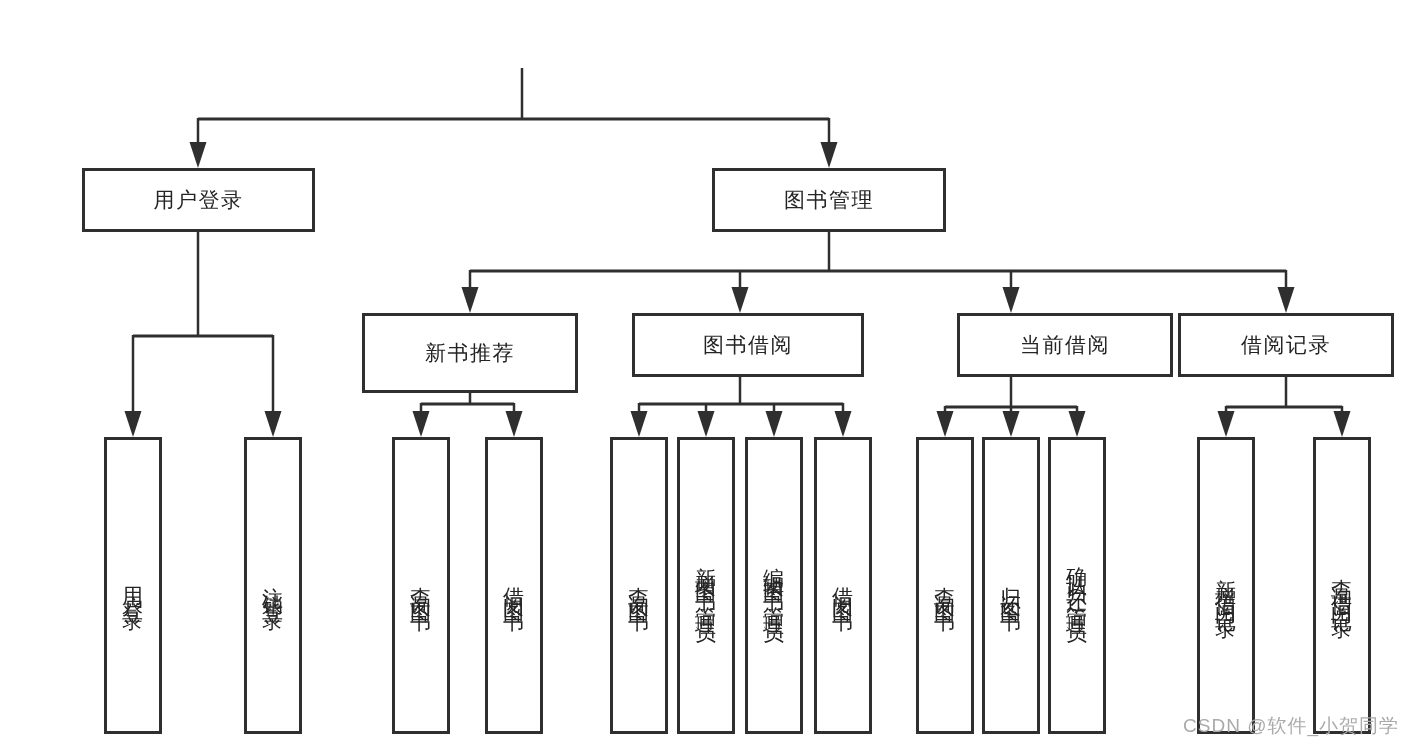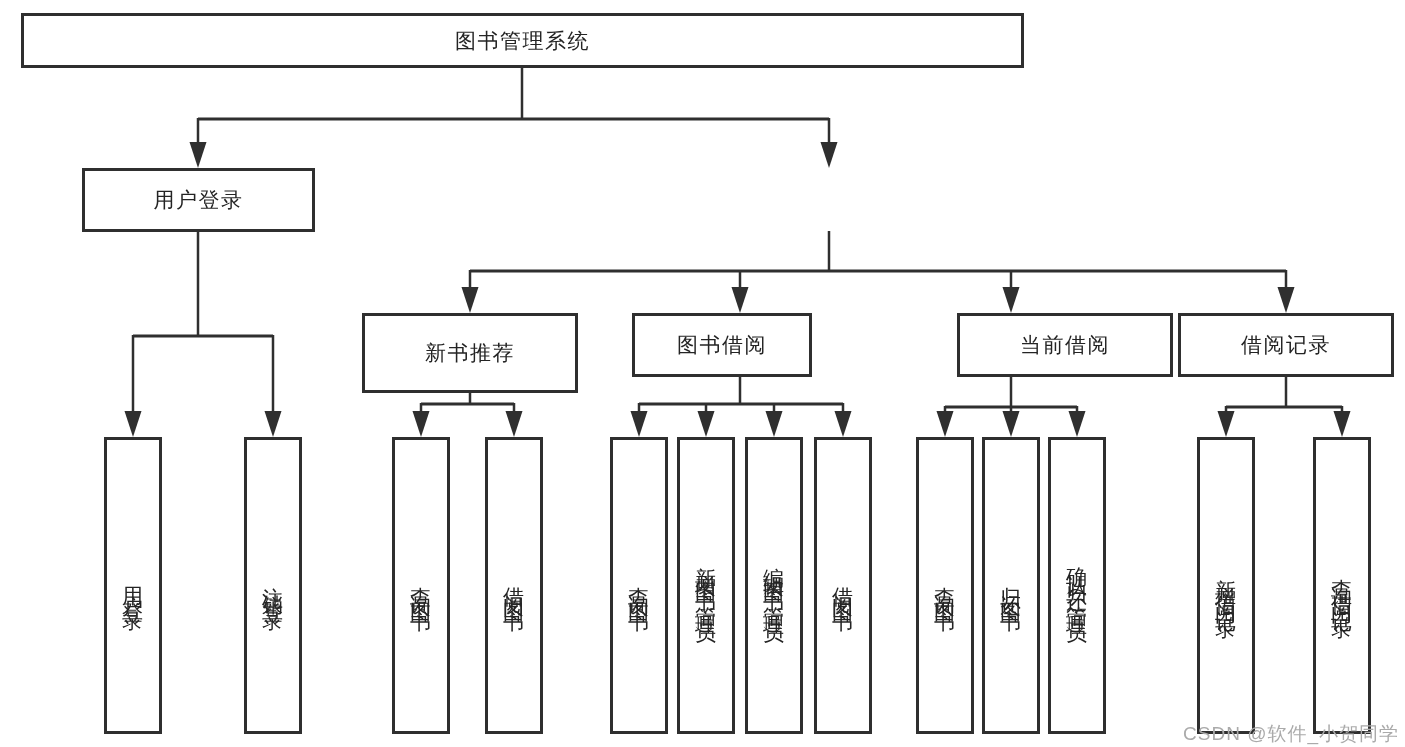--- a/index.html
+++ b/index.html
@@ -30,21 +30,21 @@
   .vnode {
     writing-mode: vertical-rl;
     text-orientation: mixed;
     font-size: 21px;
     letter-spacing: 8px;
     line-height: 1;
   }
   .watermark {
     position: absolute;
     right: 6px;
-    bottom: 0;
+    bottom: 8px;
     font-size: 19px;
     color: #aaaaaa;
     letter-spacing: 1px;
     white-space: nowrap;
   }
 </style>
 </head>
 <body>
 
 <div class="canvas">
@@ -118,26 +118,26 @@
     <g stroke="#2f2f2f" stroke-width="2.5" fill="#2f2f2f">
       <line x1="1286" y1="377" x2="1286" y2="408"></line>
       <line x1="1226" y1="407" x2="1342" y2="407" stroke-width="3"></line>
       <line x1="1226" y1="406" x2="1226" y2="414"></line>
       <polygon points="1217.5,411 1234.5,411 1226,437" stroke="none"></polygon>
       <line x1="1342" y1="406" x2="1342" y2="414"></line>
       <polygon points="1333.5,411 1350.5,411 1342,437" stroke="none"></polygon>
     </g>
   </svg>
 
-  <div class="node hnode" style="left:21px;top:13px;width:1003px;height:55px">图书管理系统</div>
 
   <div class="node hnode" style="left:82px;top:168px;width:233px;height:64px">用户登录</div>
+  <div class="node hnode" style="left:712px;top:168px;width:234px;height:64px">图书管理</div>
 
   <div class="node hnode" style="left:362px;top:313px;width:216px;height:80px">新书推荐</div>
-  <div class="node hnode" style="left:632px;top:313px;width:180px;height:64px">图书借阅</div>
+  <div class="node hnode" style="left:632px;top:313px;width:232px;height:64px">图书借阅</div>
   <div class="node hnode" style="left:957px;top:313px;width:216px;height:64px">当前借阅</div>
   <div class="node hnode" style="left:1178px;top:313px;width:216px;height:64px">借阅记录</div>
 
   <div class="node vnode" style="left:104px;top:437px;width:58px;height:297px">用户登录</div>
   <div class="node vnode" style="left:244px;top:437px;width:58px;height:297px">注销登录</div>
 
   <div class="node vnode" style="left:392px;top:437px;width:58px;height:297px">查询图书</div>
   <div class="node vnode" style="left:485px;top:437px;width:58px;height:297px">借阅图书</div>
 
   <div class="node vnode" style="left:610px;top:437px;width:58px;height:297px">查询图书</div>

